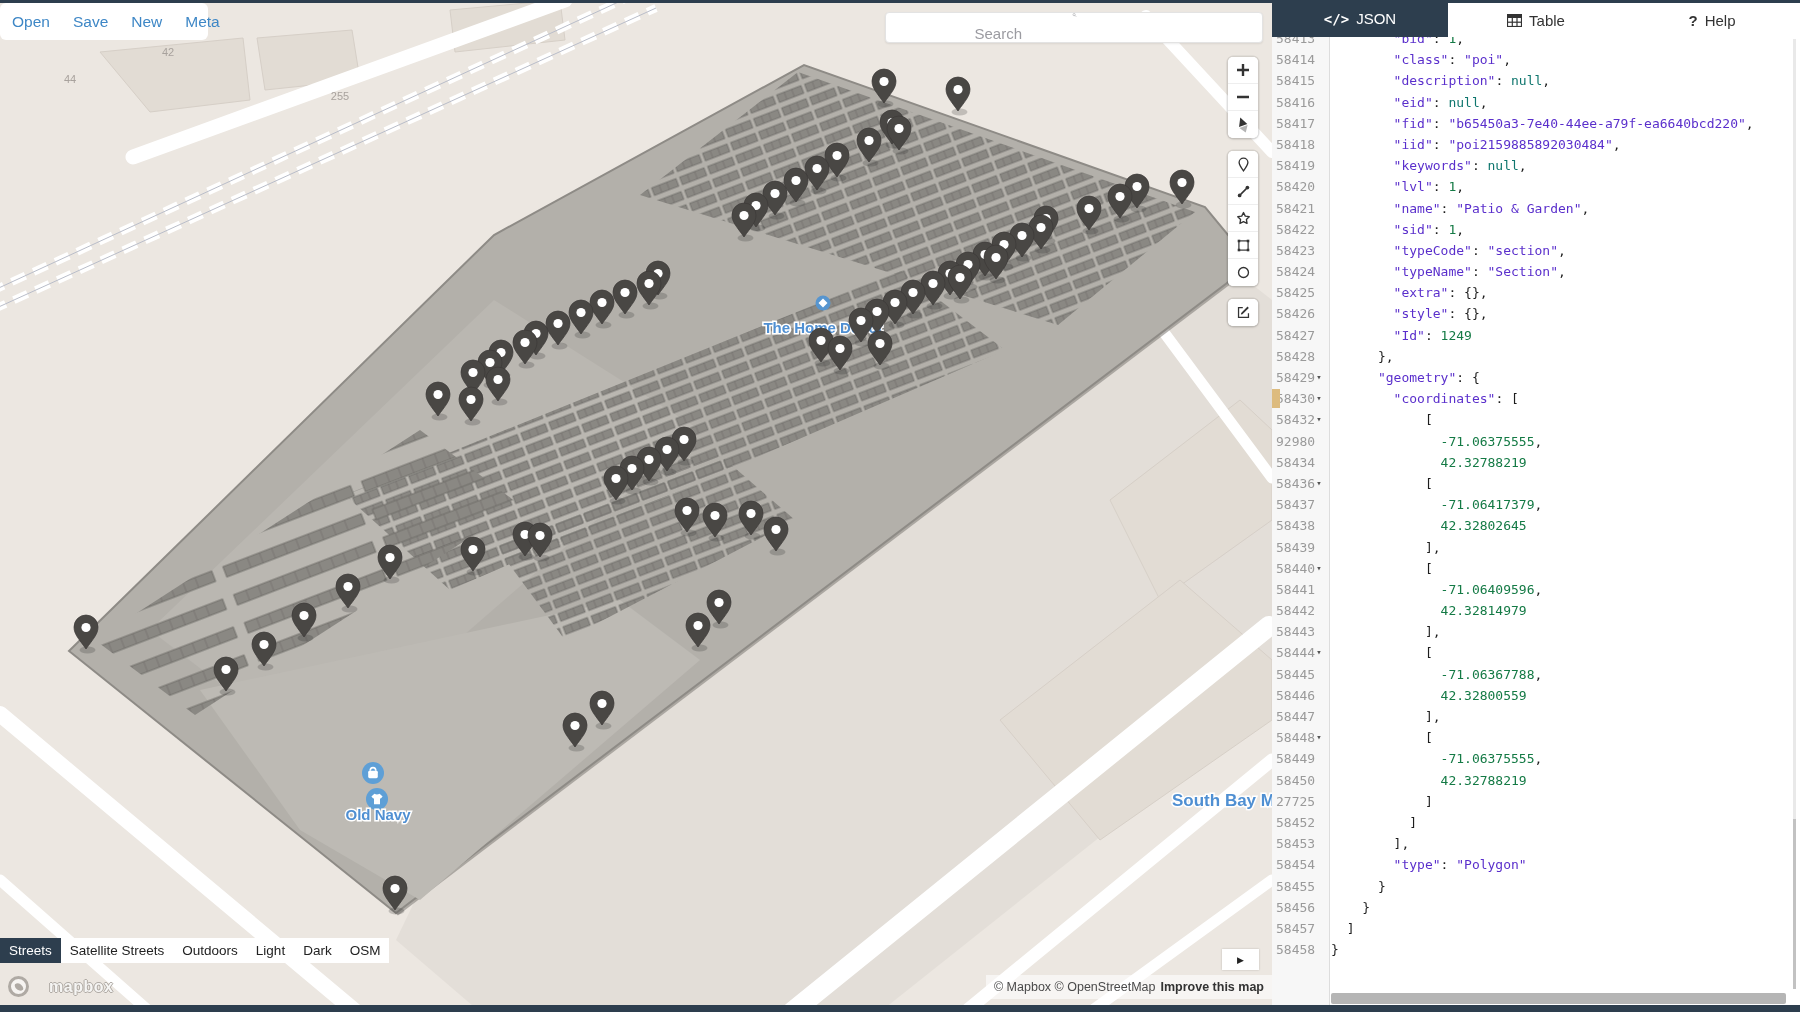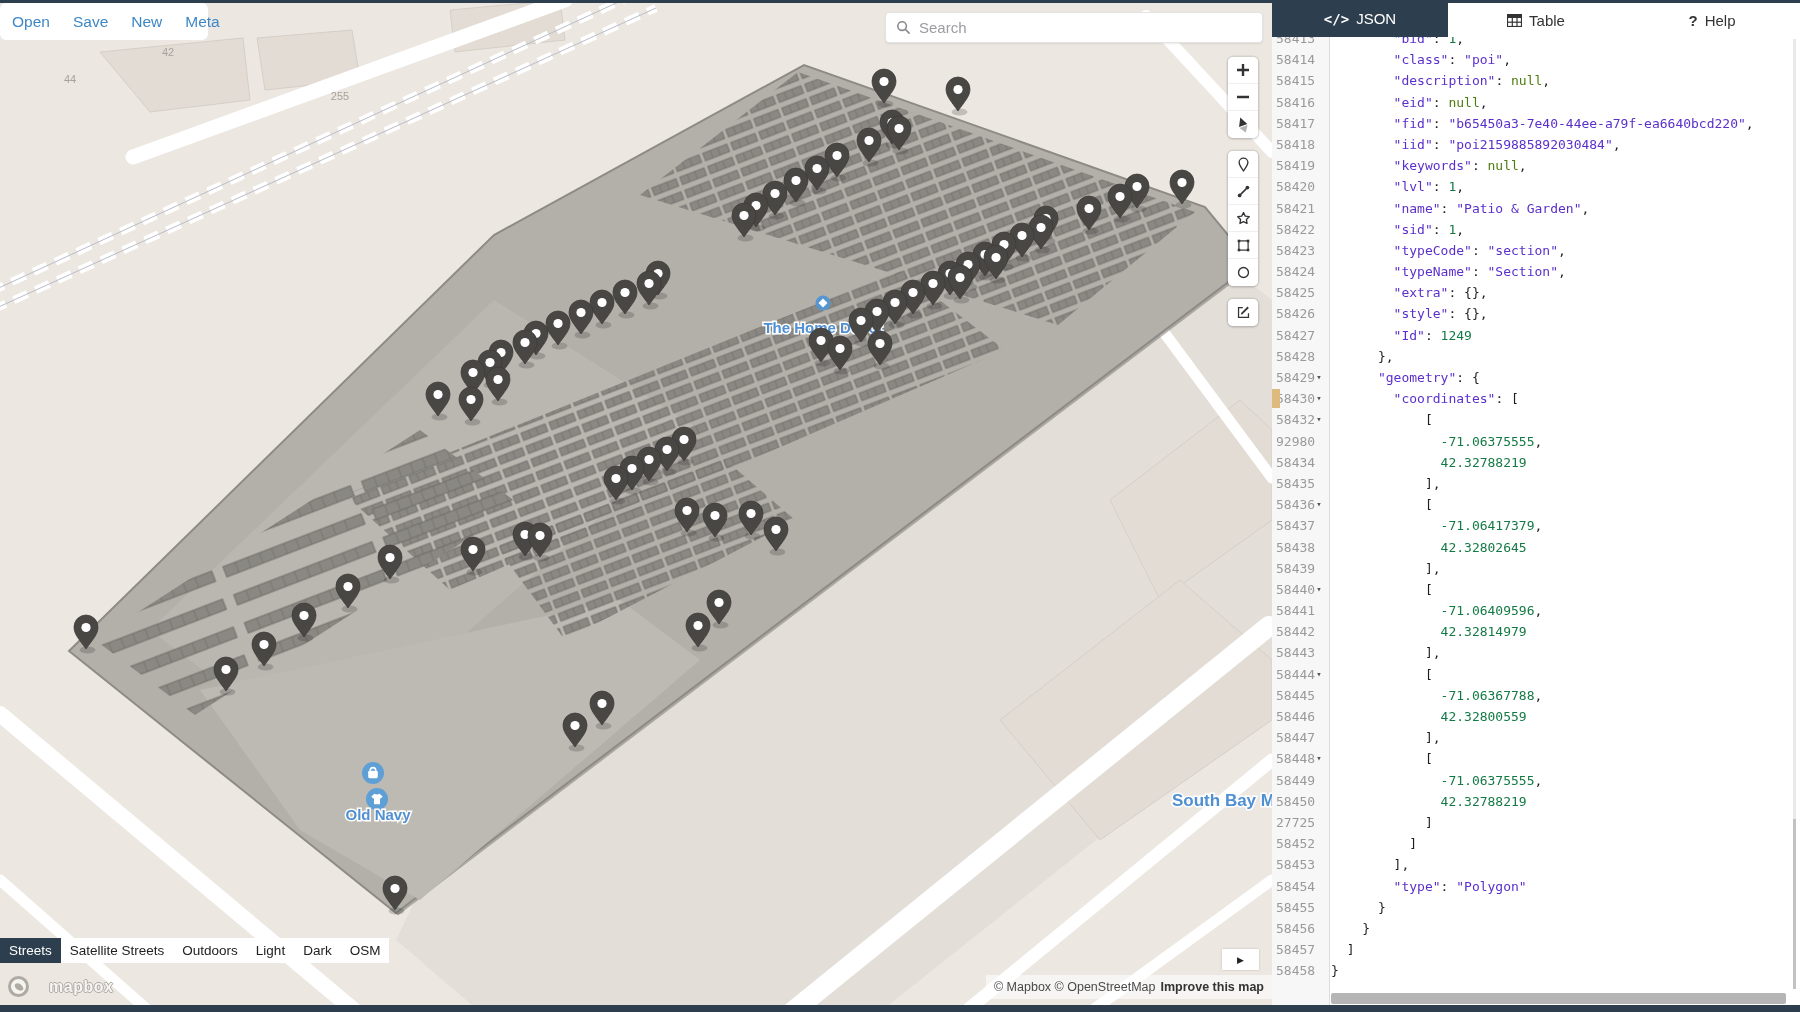--- a/index.html
+++ b/index.html
@@ -11,21 +11,21 @@
   .map-area { position:absolute; left:0; top:3px; width:1272px; bottom:7px;
               overflow:hidden; background:#ece7e1; }
   .map-svg { position:absolute; left:0; top:-3px; width:1272px; height:1012px; }
 
   .menubar { position:absolute; left:0; top:0; width:208px; height:37px; background:#fff;
              display:flex; align-items:center; padding-left:12px; gap:23px;border-radius:6px; }
   .menubar a { color:#3e87c6; font-size:15.5px; text-decoration:none; cursor:pointer; }
 
   .searchbox { position:absolute; left:885px; top:9px; width:378px; height:31px; background:#fff;
                border:1px solid #e3e3e3; border-radius:4px; box-shadow:0 1px 2px rgba(0,0,0,.08);
-               display:flex; align-items:center; padding:0 10px; gap:8px; }
+               display:flex; align-items:center; padding:0 10px; gap:8px;flex-direction:column; }
   .searchbox input { border:none; outline:none; flex:1; font-size:15px; color:#444;
                      font-family:"Liberation Sans",sans-serif; background:transparent; }
   .searchbox input::placeholder { color:#9b9ba1; }
 
   .map-controls { position:absolute; left:1228px; top:54px; width:30px; }
   .ctl-group { background:#fff; border-radius:5px; box-shadow:0 0 0 1.5px rgba(0,0,0,.08), 0 1px 3px rgba(0,0,0,.15);
                margin-bottom:13px; overflow:hidden; }
   .ctl-btn { width:30px; height:27px; display:flex; align-items:center; justify-content:center;
              background:#fff; border:none; border-bottom:1px solid #eee; cursor:pointer; }
   .ctl-btn:last-child { border-bottom:none; }
@@ -65,21 +65,21 @@
                border-right:1px solid #ddd; }
   .cm-content { position:absolute; left:0; top:-9px; right:0; }
   .cm-row { position:relative; height:21.2px; line-height:21.2px; white-space:pre; }
   .cm-row.marked::before { content:""; position:absolute; left:0; top:1px; bottom:1px; width:8px; background:#ddbb7e; }
   .cm-gut { display:inline-block; width:40px; padding-left:4px; text-align:right; color:#9a9a9a; }
   .cm-fold { display:inline-block; width:14px; text-align:center; color:#555; font-size:9px; vertical-align:top;}
   .cm-code { padding-left:5px; color:#1d1d1d; }
   .tk-p { color:#1d1d1d; }
   .tk-s { color:#5a2fcc; }
   .tk-n { color:#147a45; }
-  .tk-a { color:#4d7c0f; }
+  .tk-a { color:#0f766e; }
 
   .hscrollbar { position:absolute; left:59px; right:14px; bottom:1px; height:11px;
                 background:#b5b5b5; border-radius:2px; }
   .vscrollbar { position:absolute; right:4px; top:2px; bottom:16px; width:3px; background:#e9e9e9; }
   .vscrollbar .thumb { position:absolute; bottom:0; width:3px; height:170px; background:#c2c2c2; }
 
   .top-strip { position:absolute; left:0; top:0; width:100%; height:3px; background:#2d3e4e; }
   .bottom-strip { position:absolute; left:0; bottom:0; width:100%; height:7px; background:#2d3e4e; }
 
   .map-label { fill:#4f8fd2; paint-order:stroke; stroke:#ffffff; stroke-width:3px;
@@ -405,21 +405,20 @@
           <div class="cm-row"><span class="cm-gut">58424</span><span class="cm-fold"></span><span class="cm-code"><span class="tk-s">        "typeName"</span><span class="tk-p">: </span><span class="tk-s">"Section"</span><span class="tk-p">,</span></span></div>
           <div class="cm-row"><span class="cm-gut">58425</span><span class="cm-fold"></span><span class="cm-code"><span class="tk-s">        "extra"</span><span class="tk-p">: {},</span></span></div>
           <div class="cm-row"><span class="cm-gut">58426</span><span class="cm-fold"></span><span class="cm-code"><span class="tk-s">        "style"</span><span class="tk-p">: {},</span></span></div>
           <div class="cm-row"><span class="cm-gut">58427</span><span class="cm-fold"></span><span class="cm-code"><span class="tk-s">        "Id"</span><span class="tk-p">: </span><span class="tk-n">1249</span></span></div>
           <div class="cm-row"><span class="cm-gut">58428</span><span class="cm-fold"></span><span class="cm-code"><span class="tk-p">      },</span></span></div>
           <div class="cm-row"><span class="cm-gut">58429</span><span class="cm-fold">▾</span><span class="cm-code"><span class="tk-s">      "geometry"</span><span class="tk-p">: {</span></span></div>
           <div class="cm-row marked"><span class="cm-gut">58430</span><span class="cm-fold">▾</span><span class="cm-code"><span class="tk-s">        "coordinates"</span><span class="tk-p">: [</span></span></div>
           <div class="cm-row"><span class="cm-gut">58432</span><span class="cm-fold">▾</span><span class="cm-code"><span class="tk-p">            [</span></span></div>
           <div class="cm-row"><span class="cm-gut">92980</span><span class="cm-fold"></span><span class="cm-code"><span class="tk-p">              </span><span class="tk-n">-71.06375555</span><span class="tk-p">,</span></span></div>
           <div class="cm-row"><span class="cm-gut">58434</span><span class="cm-fold"></span><span class="cm-code"><span class="tk-p">              </span><span class="tk-n">42.32788219</span></span></div>
-          <div class="cm-row"><span class="cm-gut">58435</span><span class="cm-fold"></span><span class="cm-code"><span class="tk-p">            ],</span></span></div>
           <div class="cm-row"><span class="cm-gut">58436</span><span class="cm-fold">▾</span><span class="cm-code"><span class="tk-p">            [</span></span></div>
           <div class="cm-row"><span class="cm-gut">58437</span><span class="cm-fold"></span><span class="cm-code"><span class="tk-p">              </span><span class="tk-n">-71.06417379</span><span class="tk-p">,</span></span></div>
           <div class="cm-row"><span class="cm-gut">58438</span><span class="cm-fold"></span><span class="cm-code"><span class="tk-p">              </span><span class="tk-n">42.32802645</span></span></div>
           <div class="cm-row"><span class="cm-gut">58439</span><span class="cm-fold"></span><span class="cm-code"><span class="tk-p">            ],</span></span></div>
           <div class="cm-row"><span class="cm-gut">58440</span><span class="cm-fold">▾</span><span class="cm-code"><span class="tk-p">            [</span></span></div>
           <div class="cm-row"><span class="cm-gut">58441</span><span class="cm-fold"></span><span class="cm-code"><span class="tk-p">              </span><span class="tk-n">-71.06409596</span><span class="tk-p">,</span></span></div>
           <div class="cm-row"><span class="cm-gut">58442</span><span class="cm-fold"></span><span class="cm-code"><span class="tk-p">              </span><span class="tk-n">42.32814979</span></span></div>
           <div class="cm-row"><span class="cm-gut">58443</span><span class="cm-fold"></span><span class="cm-code"><span class="tk-p">            ],</span></span></div>
           <div class="cm-row"><span class="cm-gut">58444</span><span class="cm-fold">▾</span><span class="cm-code"><span class="tk-p">            [</span></span></div>
           <div class="cm-row"><span class="cm-gut">58445</span><span class="cm-fold"></span><span class="cm-code"><span class="tk-p">              </span><span class="tk-n">-71.06367788</span><span class="tk-p">,</span></span></div>

